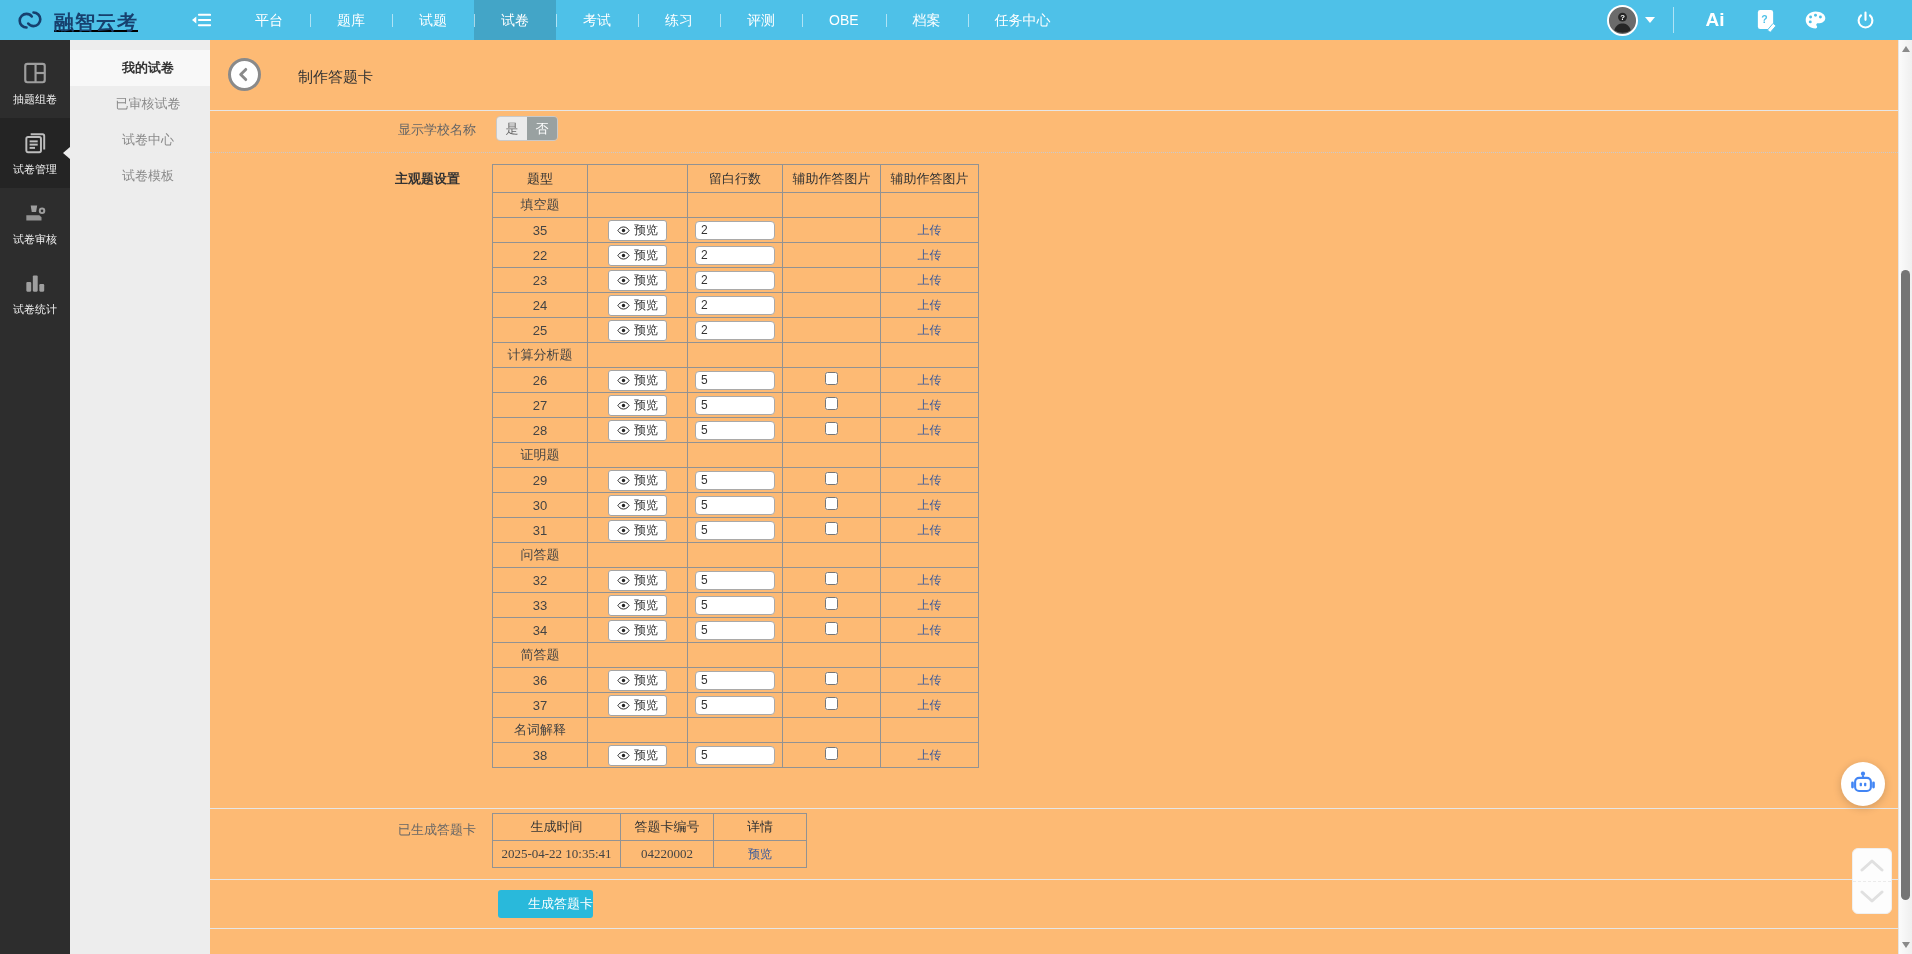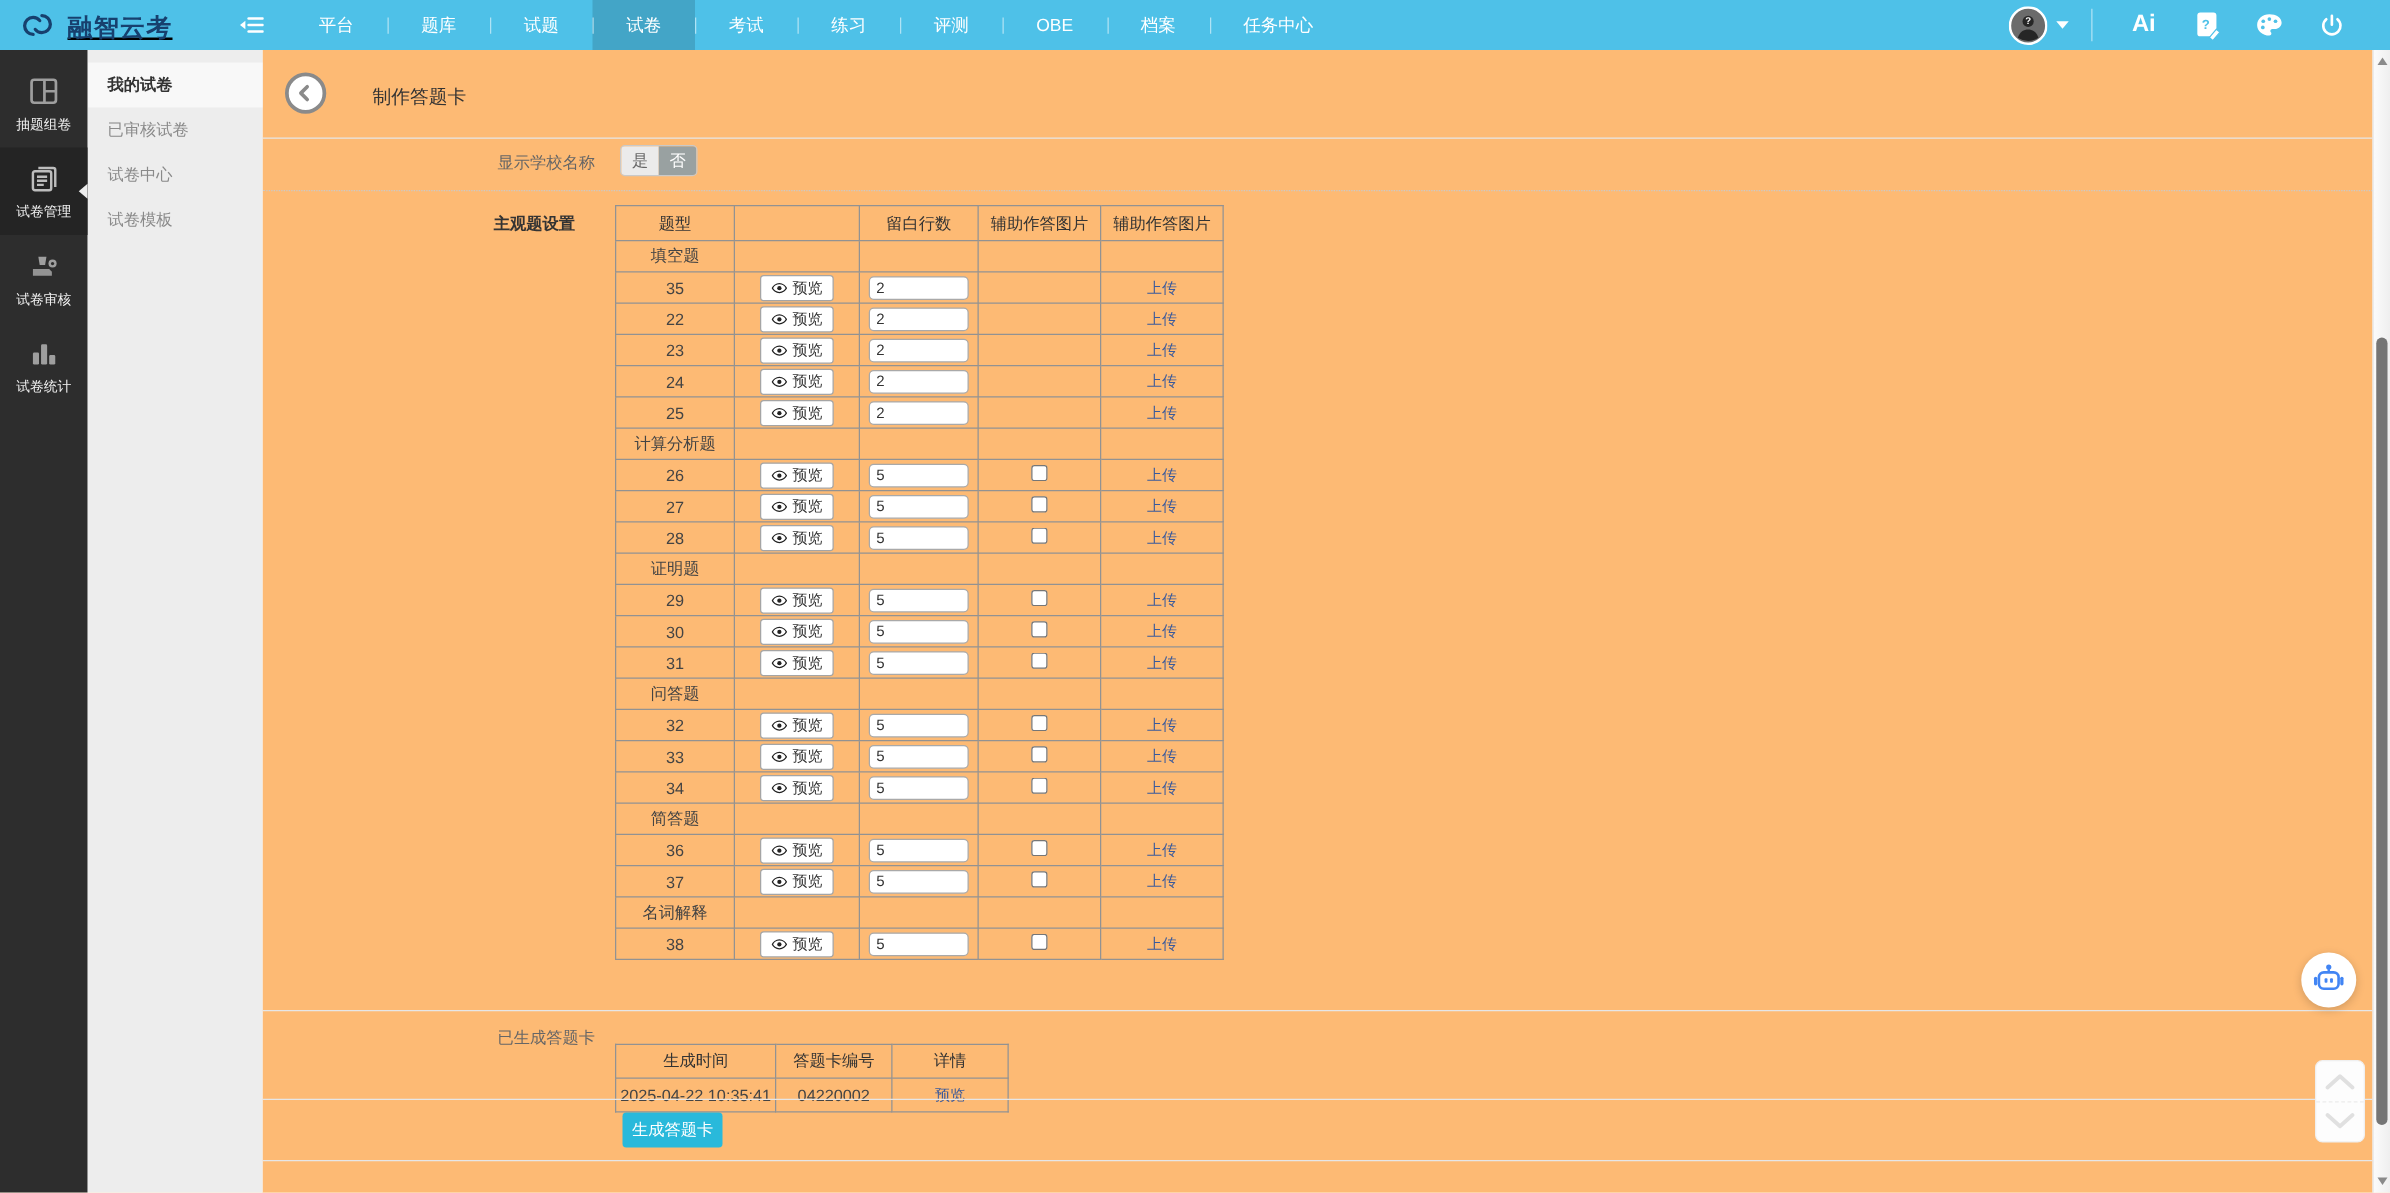--- a/index.html
+++ b/index.html
@@ -26,21 +26,21 @@
   .sidebar { position:absolute; top:40px; left:0; width:70px; bottom:0; background:#2D2D2D; padding-top:8px; z-index:20; }
   .side-item { position:relative; height:70px; display:flex; flex-direction:column; align-items:center; justify-content:center; gap:6px; cursor:pointer; }
   .side-item .s-icon { width:26px; height:26px; color:#9E9E9E; }
   .side-item .s-label { font-size:11px; color:#F0F0F0; }
   .side-item.active { background:#242424; }
   .side-item.active .s-icon { color:#BDBDBD; }
   .side-item.active::after { content:""; position:absolute; right:0; top:50%; margin-top:-6px; width:0; height:0; border-top:6px solid transparent; border-bottom:6px solid transparent; border-right:7px solid #EDEDED; }
 
   
   .submenu { position:absolute; top:40px; left:70px; width:140px; bottom:0; background:#EDEDED; padding-top:10px; z-index:15; }
-  .sub-item { height:36px; line-height:36px; padding-left:16px; font-size:13px; color:#8A8A8A; cursor:pointer; white-space:nowrap; }
+  .sub-item { height:36px; line-height:36px; padding-left:16px; font-size:13px; color:#8A8A8A; cursor:pointer; white-space:nowrap;text-align:center; }
   .sub-item.active { background:#F8F8F8; color:#333; font-weight:bold; }
 
   
   .content { position:absolute; top:40px; left:210px; right:14px; bottom:0; background:#fdba74; overflow:hidden; }
   .back-btn { position:absolute; left:18px; top:18px; width:33px; height:33px; border-radius:50%; border:3px solid #8A8A8A; background:#fff; display:flex; align-items:center; justify-content:center; cursor:pointer; }
   .page-title { position:absolute; left:88px; top:28px; font-size:15px; color:#333; }
   .h-line { position:absolute; left:0; right:0; height:0; border-top:1px solid #E6E6E6; }
   .h-line.dotted { border-top:1px dotted #C9C9C9; }
 
   .form-label { position:absolute; left:0; width:266px; text-align:right; font-size:13px; color:#666; }
@@ -56,26 +56,26 @@
   .subj-table th, .subj-table td { border:1px solid #929292; text-align:center; font-size:13px; color:#444; padding:0; overflow:hidden; white-space:nowrap; }
   .subj-table th { height:28px; font-weight:normal; color:#333; }
   .subj-table td { height:25px; }
   .preview-btn { display:inline-flex; align-items:center; gap:4px; background:#fff; border:1px solid #A5A5A5; border-radius:3px; padding:1px 8px; font-size:12px; color:#333; cursor:pointer; font-family:inherit; }
   .preview-btn .eye { width:13px; height:13px; color:#222; }
   .lines-input { width:80px; height:19px; border:1px solid #A9A9A9; border-radius:4px; font-size:12px; color:#333; padding:0 5px; outline:none; font-family:inherit; }
   .essay-cb { width:13px; height:13px; cursor:pointer; }
   .upload-link, .detail-link { color:#3A5A9C; font-size:12px; text-decoration:none; cursor:pointer; }
 
   
-  .gen-table { position:absolute; left:282px; top:795px; border-collapse:collapse; table-layout:fixed; }
+  .gen-table { position:absolute; left:282px; top:773px; border-collapse:collapse; table-layout:fixed;font-family:Liberation Serif, serif; }
   .gen-table th, .gen-table td { border:1px solid #929292; text-align:center; font-size:13px; color:#444; white-space:nowrap; }
   .gen-table th { height:27px; font-weight:normal; color:#333; }
   .gen-table td { height:27px; }
 
-  .gen-btn { position:absolute; left:288px; top:850px; width:80px; height:28px; background:#29B9DB; color:#fff; border:none; border-radius:3px; font-size:13px; cursor:pointer; font-family:inherit; }
+  .gen-btn { position:absolute; left:288px; top:850px; width:95px; height:28px; background:#29B9DB; color:#fff; border:none; border-radius:3px; font-size:13px; cursor:pointer; font-family:inherit;text-align:right; }
 
   
   .robot-fab { position:absolute; left:1841px; top:762px; width:44px; height:44px; border-radius:50%; background:#fff; box-shadow:0 2px 8px rgba(0,0,0,.18); display:flex; align-items:center; justify-content:center; cursor:pointer; z-index:40; }
   .robot-fab svg { width:28px; height:28px; }
 
   
   .scroll-widget { position:absolute; left:1852px; top:848px; width:40px; height:66px; background:#FDFDFD; border:1px solid #F0F0F0; border-radius:6px; z-index:35; display:flex; flex-direction:column; }
   .scroll-widget .pg { flex:1; display:flex; align-items:center; justify-content:center; color:#E0E0E0; cursor:pointer; }
   .scroll-widget .pg:first-child { border-bottom:1px dashed #EBEBEB; }
 

